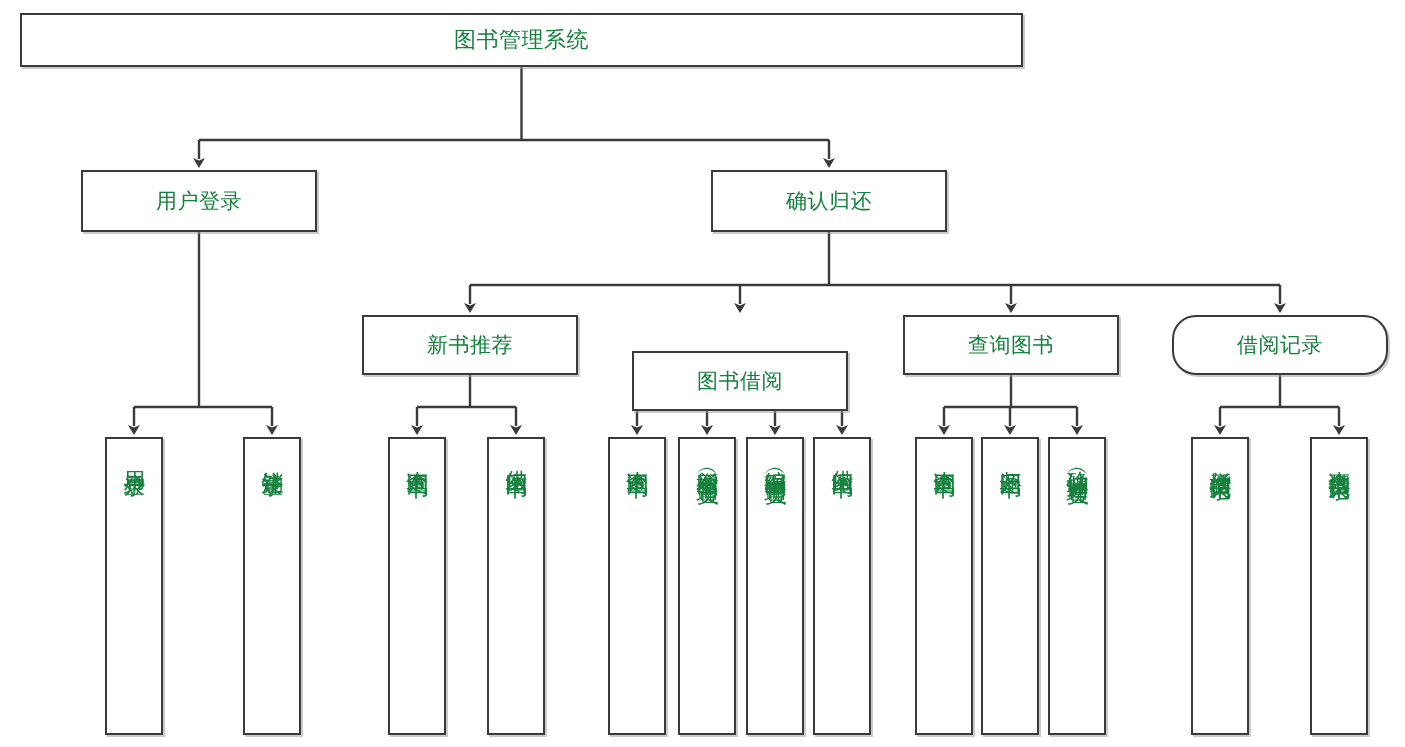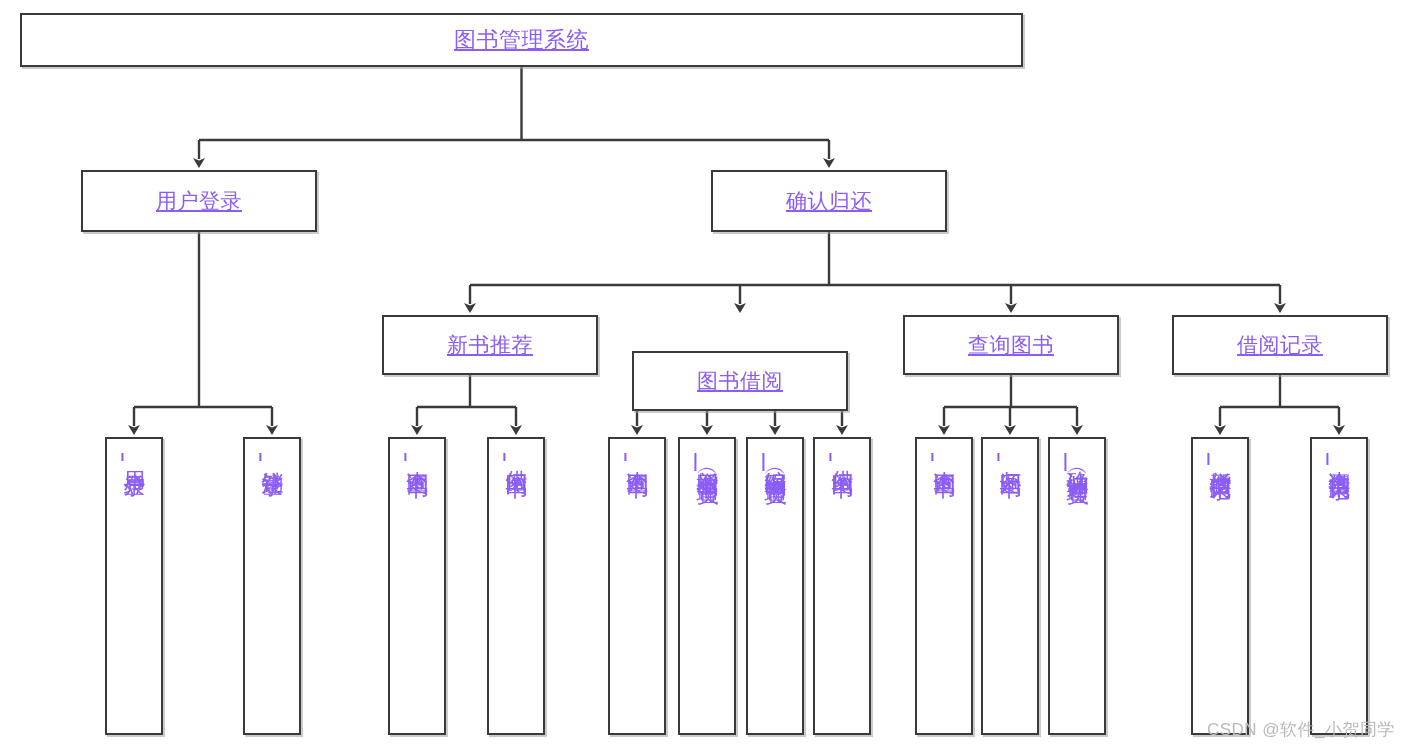--- a/index.html
+++ b/index.html
@@ -30,27 +30,26 @@
     box-sizing: border-box;
     background: #ffffff;
     border: 2.2px solid #3a3a3a;
     box-shadow: 2px 2px 0 rgba(160,160,160,0.55);
     display: flex;
     align-items: center;
     justify-content: center;
     z-index: 3;
   }
   .node-label {
-    color: #8b5cf6;
+    color: #15803d;
     font-size: 21px;
     line-height: 1.12;
     letter-spacing: 0.5px;
     white-space: nowrap;
     text-align: center;
-    text-decoration: underline;
   }
   .node-box.vertical {
     align-items: flex-start;
     justify-content: center;
     padding-top: 14px;
   }
   .node-box.vertical .node-label {
     writing-mode: vertical-rl;
     text-orientation: upright;
     font-size: 22px;
@@ -125,30 +124,30 @@
   <div id="nodes-layer">
       <div class="node-box level1" style="left: 20px; top: 13px; width: 1003px; height: 54px;">
         <span class="node-label">图书管理系统</span>
       </div>
       <div class="node-box level2" style="left: 81px; top: 170px; width: 236px; height: 62px;">
         <span class="node-label">用户登录</span>
       </div>
       <div class="node-box level2" style="left: 711px; top: 170px; width: 236px; height: 62px;">
         <span class="node-label">确认归还</span>
       </div>
-      <div class="node-box level3" style="left: 362px; top: 315px; width: 216px; height: 60px; margin-left: 20px;">
+      <div class="node-box level3" style="left: 362px; top: 315px; width: 216px; height: 60px;">
         <span class="node-label">新书推荐</span>
       </div>
       <div class="node-box level3" style="left: 632px; top: 315px; width: 216px; height: 60px; margin-top: 36px;">
         <span class="node-label">图书借阅</span>
       </div>
       <div class="node-box level3" style="left: 903px; top: 315px; width: 216px; height: 60px;">
         <span class="node-label">查询图书</span>
       </div>
-      <div class="node-box level3" style="left: 1172px; top: 315px; width: 216px; height: 60px;">
+      <div class="node-box level3" style="left: 1172px; top: 315px; width: 216px; height: 60px; border-radius: 24px;">
         <span class="node-label">借阅记录</span>
       </div>
       <div class="node-box leaf vertical" style="left: 105px; top: 437px; width: 58px; height: 298px;">
         <span class="node-label">用户登录</span>
       </div>
       <div class="node-box leaf vertical" style="left: 243px; top: 437px; width: 58px; height: 298px;">
         <span class="node-label">注销登录</span>
       </div>
       <div class="node-box leaf vertical" style="left: 388px; top: 437px; width: 58px; height: 298px;">
         <span class="node-label">查询图书</span>
@@ -178,15 +177,14 @@
         <span class="node-label">确认归还（管理员）</span>
       </div>
       <div class="node-box leaf vertical" style="left: 1191px; top: 437px; width: 58px; height: 298px;">
         <span class="node-label">新增借阅记录</span>
       </div>
       <div class="node-box leaf vertical" style="left: 1310px; top: 437px; width: 58px; height: 298px;">
         <span class="node-label">查询借阅记录</span>
       </div>
     </div>
 
-  <div id="watermark">CSDN @软件_小贺同学</div>
 
 </div>
 
 </body></html>

